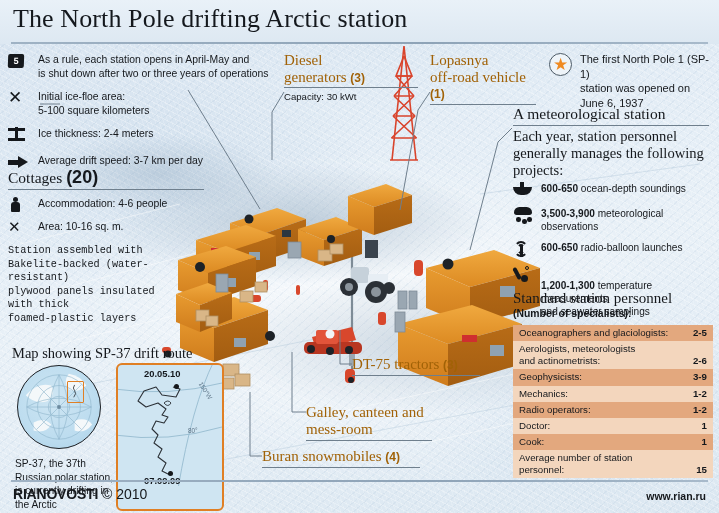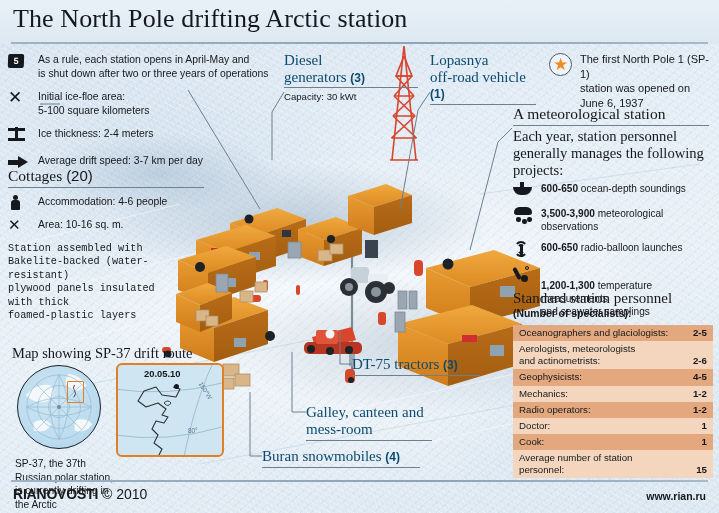--- a/index.html
+++ b/index.html
@@ -43,21 +43,21 @@
     color: #14181d; white-space: nowrap;
   }
   #header .rule {
     position:absolute; left: 11px; top: 42px; width: 697px; height: 2px;
     background: linear-gradient(90deg,#9fb2c4,#8ea3b7 60%,#a8bacb);
   }
   .hdg {
     font-family:"Liberation Serif", serif; font-size: 15.5px; color:#14181d;
     line-height: 1.08; white-space: nowrap;
   }
-  .hdg b { font-family:"Liberation Sans", sans-serif; font-size:15px; font-weight:400; }
+  .hdg b { font-family:"Liberation Sans", sans-serif; font-size:18px; font-weight:700; }
 
   
   #facts { position:absolute; left: 8px; top: 52px; width: 262px; }
   .fact { position:relative; display:flex; gap:8px; margin-bottom: 9px; }
   .fact .ic { width: 22px; min-width:22px; height:18px; position:relative; }
   .fact .tx { font-size: 10.4px; line-height: 1.3; padding-top:1px; }
 
   .ic-cal {
     width:16px;height:14px;background:#15181c;border-radius:2px;
     display:flex;align-items:center;justify-content:center;
@@ -91,21 +91,21 @@
     position:absolute; left:5px; top:20px; width:84px; height:84px; border-radius:50%;
     border:1.6px solid #1b1f24; overflow:hidden;
     background: radial-gradient(circle at 45% 40%, #cfe6f3 0%, #bcdcef 62%, #a9cfe6 100%);
   }
   #globe .grat { position:absolute; inset:0; }
   #globe .box { position:absolute; left:49px; top:15px; width:17px; height:22px;
     border:1.6px solid #e07f24; border-radius:1px; }
   #map-cap { position:absolute; left:3px; top:112px; width:106px; font-size:10.2px; line-height:1.34; }
 
   #driftmap {
-    position:absolute; left:104px; top:18px; width:108px; height:94px;
+    position:absolute; left:104px; top:18px; width:108px; height:148px;
     border:2px solid #e07f24; border-radius:6px; background:#cfe5f2; overflow:hidden;
   }
   #driftmap .grid { position:absolute; inset:0; }
   #driftmap .lbl { position:absolute; font-size:9.4px; font-weight:700; color:#14181d; }
   #driftmap .deg { position:absolute; font-size:6.4px; color:#5b7285; }
   .dot { position:absolute; width:5px;height:5px;border-radius:50%;background:#15181c; }
 
   
   #firstStation { position:absolute; left:549px; top:52px; width:168px; display:flex; gap:8px; }
   #star {
@@ -157,21 +157,21 @@
 
   
   #footRule { position:absolute; left:11px; top:480px; width:697px; height:2px;
     background: linear-gradient(90deg,#9fb2c4,#8ea3b7 60%,#a8bacb); }
   #footL { position:absolute; left:13px; top:486px; font-size:14px; }
   #footL b { font-weight:700; letter-spacing:-0.2px; }
   #footR { position:absolute; right:13px; top:490px; font-size:10.5px; font-weight:700;margin-left:6px; }
 
   
   .callout { position:absolute; }
-  .callout .t { font-family:"Liberation Serif",serif; font-size:15px; line-height:1.1; white-space:pre-line; color:#0c4a6e; }
+  .callout .t { font-family:"Liberation Serif",serif; font-size:15px; line-height:1.1; white-space:pre-line; color:#a16207; }
   .callout .t b { font-family:"Liberation Sans",sans-serif; font-size:12px; font-weight:700; }
   .callout .u { height:1px; background:#6f7f8d; margin-top:2px; }
   .callout .sub { font-size:9.6px; margin-top:3px; }
 
   
   #scene { position:absolute; left:0; top:44px; width:719px; height:436px; }
 </style>
 </head>
 <body>
 
@@ -599,21 +599,21 @@
     <span class="l">Oceanographers and glaciologists:</span>
       <span class="n">2-5</span>
   </div>
   <div class="row even">
     <span class="l">Aerologists, meteorologists
 and actinometrists:</span>
       <span class="n" style="align-self:flex-end">2-6</span>
   </div>
   <div class="row odd">
     <span class="l">Geophysicists:</span>
-      <span class="n">4-5</span>
+      <span class="n">3-9</span>
   </div>
   <div class="row even">
     <span class="l">Mechanics:</span>
       <span class="n">1-2</span>
   </div>
   <div class="row odd">
     <span class="l">Radio operators:</span>
       <span class="n">1-2</span>
   </div>
   <div class="row even">

